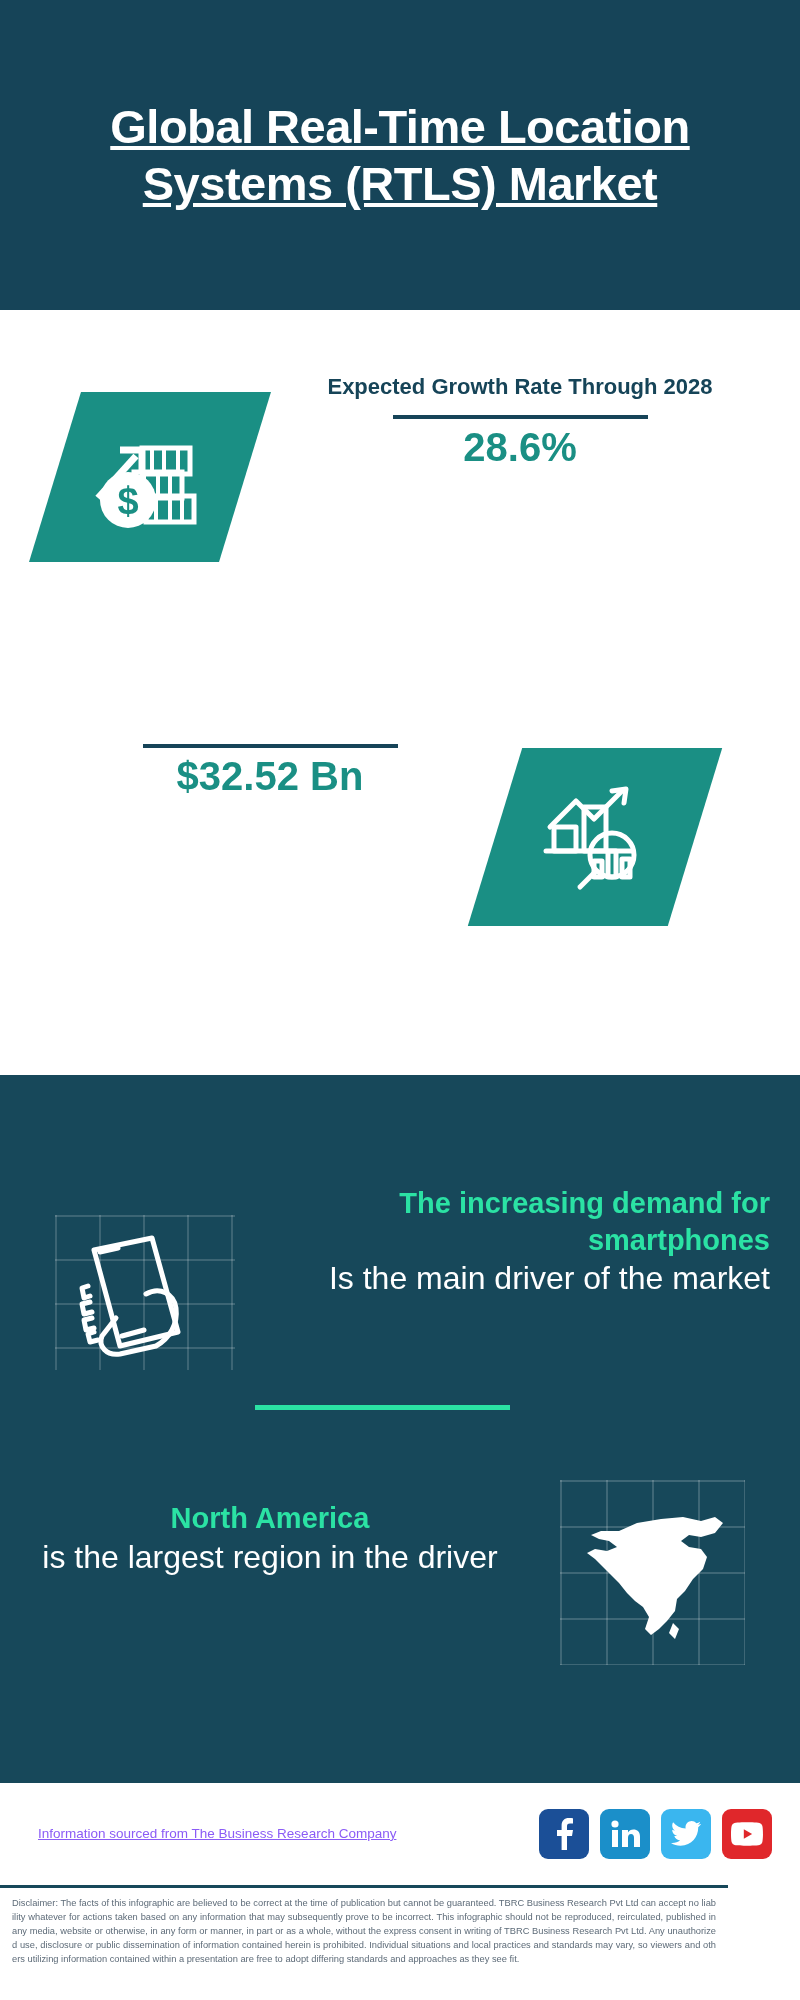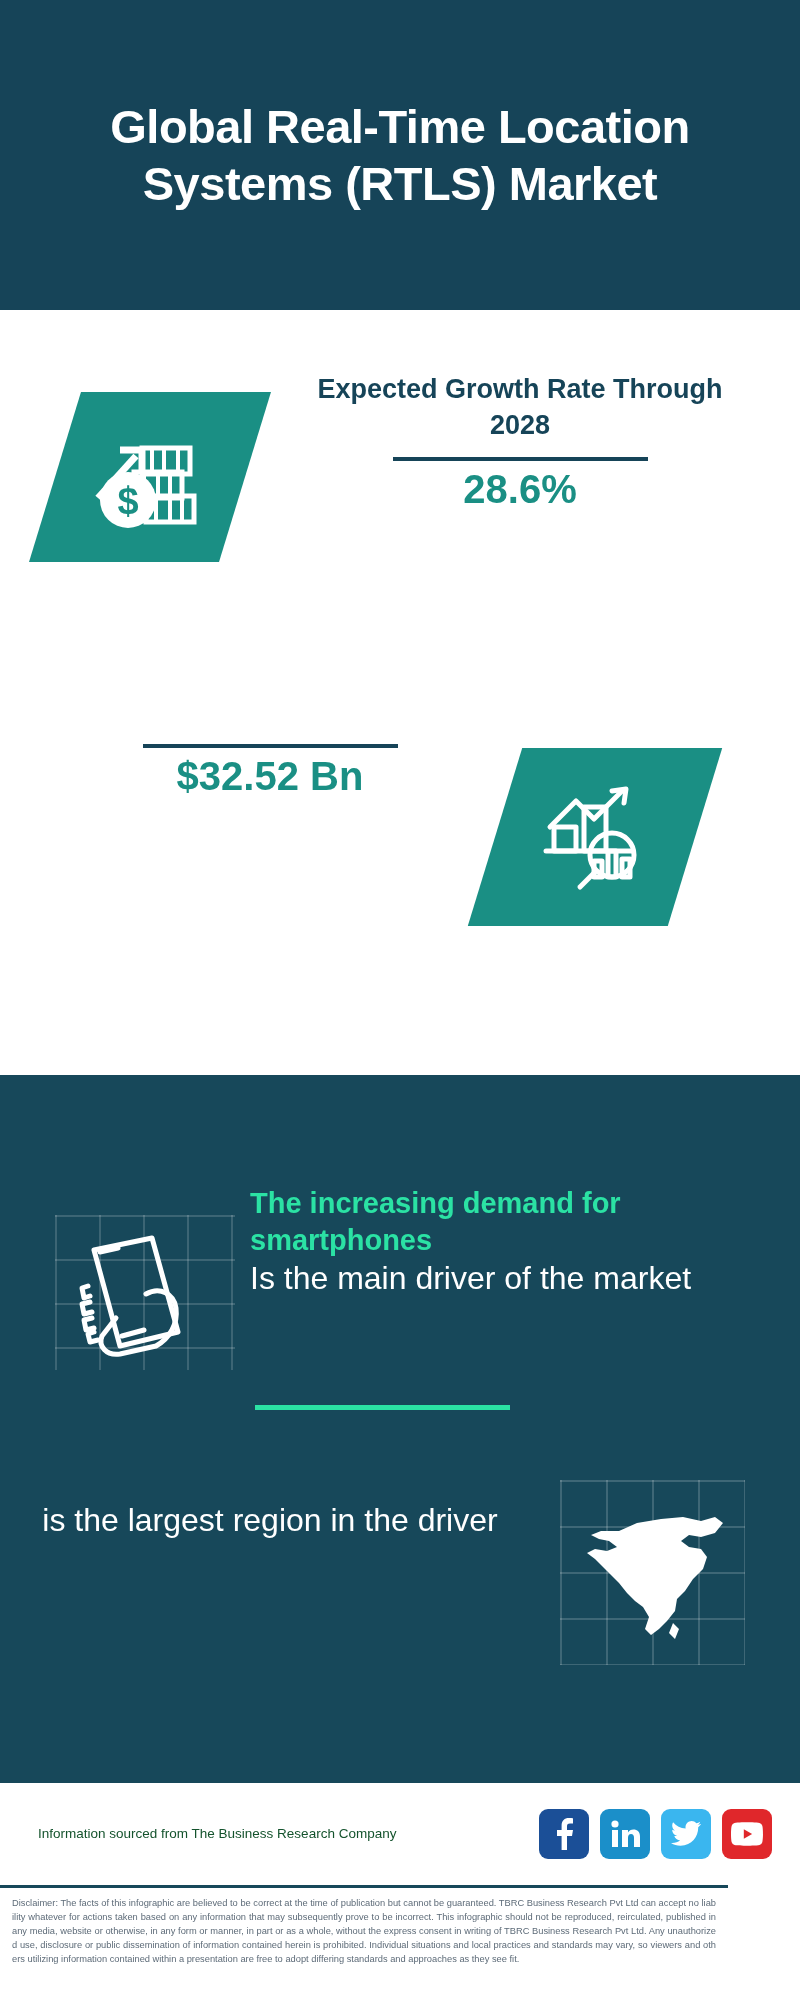--- a/index.html
+++ b/index.html
@@ -20,39 +20,40 @@
   }
   .header-title {
     color:#ffffff;
     font-size:47px;
     font-weight:bold;
     line-height:1.22;
     text-align:center;
     letter-spacing:-0.5px;
     padding:0 44px;
     white-space:pre-line;
+    text-decoration:underline;
   }
 
   
   .stat1 {
     position:absolute; left:0; top:330px; width:800px; height:260px;
   }
   .para-left {
     position:absolute; left:55px; top:62px;
     width:190px; height:170px;
     background:#1a8f84;
     transform:skewX(-17deg);
   }
   .para-left .ico { transform:skewX(17deg); width:100%; height:100%;
     display:flex; align-items:center; justify-content:center; }
   .stat1-text {
     position:absolute; left:300px; top:42px; width:440px; text-align:center;
   }
   .stat-label {
-    color:#164458; font-size:27px; font-weight:bold; line-height:1.32;
+    color:#164458; font-size:22px; font-weight:bold; line-height:1.32;
     white-space:pre-line;
   }
   .rule-dark {
     width:255px; height:4px; background:#164458; margin:14px auto 6px auto;
   }
   .stat-value {
     color:#1a8f84; font-size:40px; font-weight:bold; line-height:1.1;
   }
 
   
@@ -78,21 +79,21 @@
     position:absolute; left:55px; top:140px; width:180px; height:155px;
     background-image:
       linear-gradient(to right, rgba(255,255,255,.17) 2px, transparent 2px),
       linear-gradient(to bottom, rgba(255,255,255,.17) 2px, transparent 2px);
     background-size:44px 44px;
     opacity:.95;
   }
   .icon-phone { position:absolute; left:60px; top:145px; width:170px; height:150px; }
 
   .driver-text {
-    position:absolute; left:250px; top:110px; width:520px; text-align:left;
+    position:absolute; left:250px; top:110px; width:520px; text-align:right;
   }
   .hl { color:#2BE2A4; font-size:29px; font-weight:bold; line-height:1.26; }
   .sub { color:#ffffff; font-size:32px; line-height:1.28; }
 
   .rule-green {
     position:absolute; left:255px; top:330px;
     width:255px; height:5px; background:#2BE2A4;
   }
 
   .region-text {
@@ -107,21 +108,21 @@
   }
   .icon-map { position:absolute; left:565px; top:408px; width:180px; height:180px; }
 
   
   .source {
     position:absolute; left:0; top:1780px; width:800px; height:105px;
     background:#ffffff;
     border-top:3px solid #17485A;
     display:flex; align-items:center;
   }
-  .source-text { margin-left:38px; color:#14532d; font-size:13.5px; line-height:1.65; }
+  .source-text { margin-left:38px; color:#8b5cf6; font-size:13.5px; line-height:1.65;text-decoration:underline; }
   .socials { position:absolute; right:28px; top:26px; display:flex; gap:11px; }
   .sicon {
     width:50px; height:50px; border-radius:9px;
     display:flex; align-items:center; justify-content:center;
     color:#fff; font-weight:bold;
   }
   .s-fb { background:#1b4f97; }
   .s-li { background:#1b8fc9; }
   .s-tw { background:#3ab6ef; }
   .s-yt { background:#e0272b; }
@@ -223,20 +224,21 @@
     </svg>
 
     <div class="driver-text">
       <div class="hl">The increasing demand for smartphones</div>
       <div class="sub">Is the main driver of the market</div>
     </div>
 
     <div class="rule-green"></div>
 
     <div class="region-text">
+      <div class="hl">North America</div>
       <div class="sub">is the largest region in the driver</div>
     </div>
     <div class="grid-b"></div>
     <svg class="icon-map" viewBox="0 0 180 180">
       <path fill="#ffffff" d="M54 48 L72 40 L96 36 L118 34 L136 38 L150 34 L158 40 L150 50 L136 54 L124 52 L116 58 L124 64 L136 66 L142 74 L138 86 L128 96 L120 108 L112 116 L110 128 L102 138 L94 146 L86 152 L80 146 L84 134 L78 124 L70 118 L62 110 L54 100 L46 92 L38 84 L30 76 L22 70 L30 66 L42 68 L52 64 L44 58 L34 56 L26 52 L36 48 Z M108 140 L114 146 L110 156 L104 150 Z"></path>
     </svg>
   </div>
 
   <div class="source">
     <div class="source-text">

